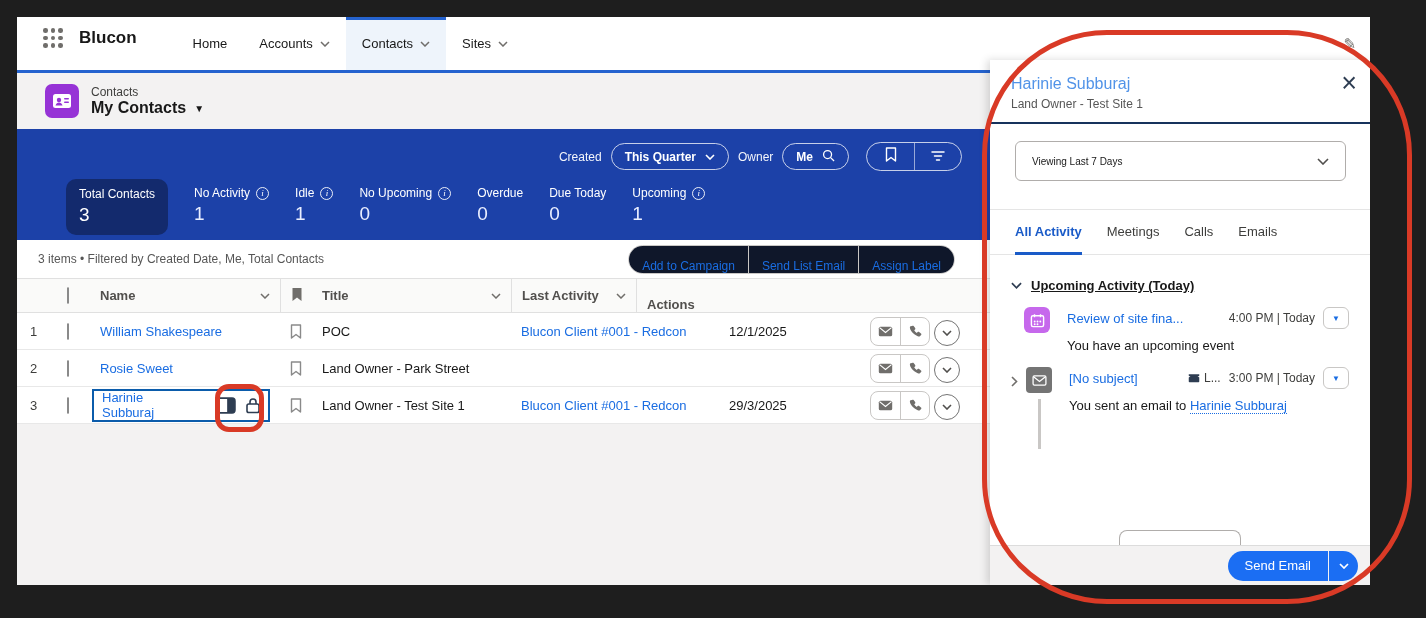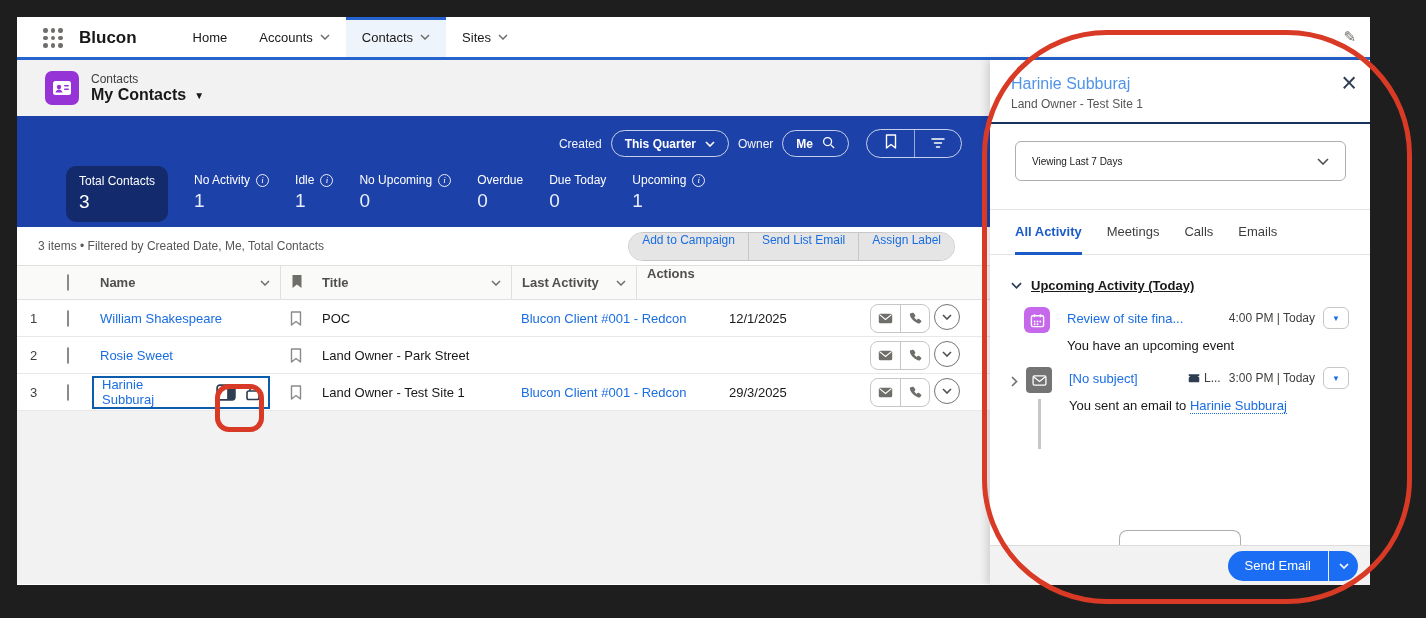--- a/index.html
+++ b/index.html
@@ -1,39 +1,39 @@
 <!DOCTYPE html>
 <html><head>
 <meta charset="utf-8">
 <style>
   * { margin:0; padding:0; box-sizing:border-box; }
   html,body { width:1426px; height:618px; }
   body { background:#1e1e1e; font-family:"Liberation Sans", sans-serif; position:relative; overflow:hidden; }
   .app { position:absolute; left:17px; top:17px; width:1353px; height:568px; background:#fff; overflow:hidden; }
 
   
-  .topnav { height:43px; background:#fff; border-bottom:3px solid #2563cf; display:flex; align-items:stretch; }
+  .topnav { height:56px; background:#fff; border-bottom:3px solid #2563cf; display:flex; align-items:stretch; }
   .waffle { width:20px; height:20px; display:grid; grid-template-columns:repeat(3,1fr); gap:2.5px; margin:11px 14px 0 26px; cursor:pointer; }
   .waffle span { width:4.5px; height:4.5px; border-radius:50%; background:#706e6b; }
   .brand { font-size:17px; font-weight:bold; color:#181818; margin:11px 40px 0 2px; }
   .tabs { display:flex; align-items:stretch; }
   .tab { display:flex; align-items:center; gap:7px; padding:0 16px; font-size:13px; color:#181818; cursor:pointer; }
   .tab.active { background:#eef4fb; box-shadow:inset 0 3px 0 #2563cf; }
   .chev svg { display:block; }
   .nav-pencil { margin-left:auto; margin-right:14px; align-self:center; color:#706e6b; font-size:15px; cursor:pointer; }
 
   
   .pagehead { height:56px; background:#f3f2f2; display:flex; align-items:center; padding:0 20px 0 28px; }
   .obj-icon { width:34px; height:34px; border-radius:7px; background:#9633d6; display:flex; align-items:center; justify-content:center; }
   .obj-text { margin-left:12px; }
   .obj-label { font-size:12px; color:#3e3e3c; }
   .view-name { font-size:16px; font-weight:bold; color:#181818; display:flex; align-items:center; gap:8px; cursor:pointer; }
   .view-caret { font-size:10px; color:#181818; }
   .btn-group { display:flex; align-items:stretch; border:1px solid #c9c7c5; border-radius:15px; background:#fff; height:29px; overflow:hidden; margin-left:auto; }
-  .btn-group > * { display:flex; align-items:flex-start; gap:6px; padding:0 13px; border-left:1px solid #c9c7c5; font-size:13px; color:#706e6b; cursor:pointer; background:#e5e5e5; }
+  .btn-group > * { display:flex; align-items:flex-end; gap:6px; padding:0 13px; border-left:1px solid #c9c7c5; font-size:13px; color:#706e6b; cursor:pointer; background:#0f172a; }
   .btn-group > *:first-child { border-left:none; }
   .btn-group .blue { color:#1a6de2; }
   .icon-glyph { font-size:14px; line-height:1; }
 
   
   .band { height:111px; background:#1c41a8; position:relative; color:#fff; }
   .filterrow { display:flex; align-items:center; justify-content:flex-end; gap:9px; padding:13px 408px 0 0; }
   .flabel { font-size:12px; color:rgba(255,255,255,.95); }
   .fpill { display:flex; align-items:center; gap:9px; height:27px; padding:0 13px; border:1px solid rgba(255,255,255,.75); border-radius:14px; font-size:12px; font-weight:bold; cursor:pointer; }
   .fgroup { display:flex; height:29px; border:1px solid rgba(255,255,255,.75); border-radius:15px; overflow:hidden; margin-left:8px; }
@@ -57,21 +57,21 @@
   .tablewrap { width:973px; }
   .thead { display:flex; align-items:center; height:35px; background:#fafaf9; border-top:1px solid #e0e0e0; border-bottom:1px solid #e0e0e0; font-size:13px; font-weight:bold; color:#514f4d; }
   .trow { display:flex; align-items:center; height:37px; background:#fff; border-bottom:1px solid #e8e8e8; font-size:13px; color:#181818; }
   .c-num { width:43px; padding-left:13px; color:#3e3e3c; }
   .c-cb { width:32px; }
   .c-name { width:188px; display:flex; align-items:center; }
   .c-label { width:32px; display:flex; align-items:center; justify-content:center; }
   .c-title { width:199px; display:flex; align-items:center; }
   .c-acct { width:208px; display:flex; align-items:center; }
   .c-last { width:125px; display:flex; align-items:center; }
-  .c-actions { width:126px; display:flex; align-items:flex-start; }
+  .c-actions { width:126px; display:flex; align-items:flex-end; }
   .thead .c-label, .thead .c-acct, .thead .c-last, .thead .c-actions { align-self:stretch; border-left:1px solid #e0e0e0; }
   .thead .hcell { display:flex; align-items:center; justify-content:space-between; width:100%; padding-right:10px; }
   .thead .c-title, .thead .c-acct, .thead .c-last { padding-left:10px; }
   .hchev { color:#706e6b; }
   .cb { width:14px; height:14px; border:1px solid #8a8a8a; border-radius:2px; background:#fff; margin-left:7px; cursor:pointer; }
   a.cell-link { color:#1a6de2; text-decoration:none; cursor:pointer; }
   .c-title, .c-acct { padding-left:10px; }
   .name-plain { padding-left:8px; }
   .name-hl { display:flex; align-items:center; border:2px solid #0b5cab; height:33px; width:178px; padding:0 7px 0 8px; gap:9px; background:#fff; }
   .name-hl .spacer { flex:1; }

